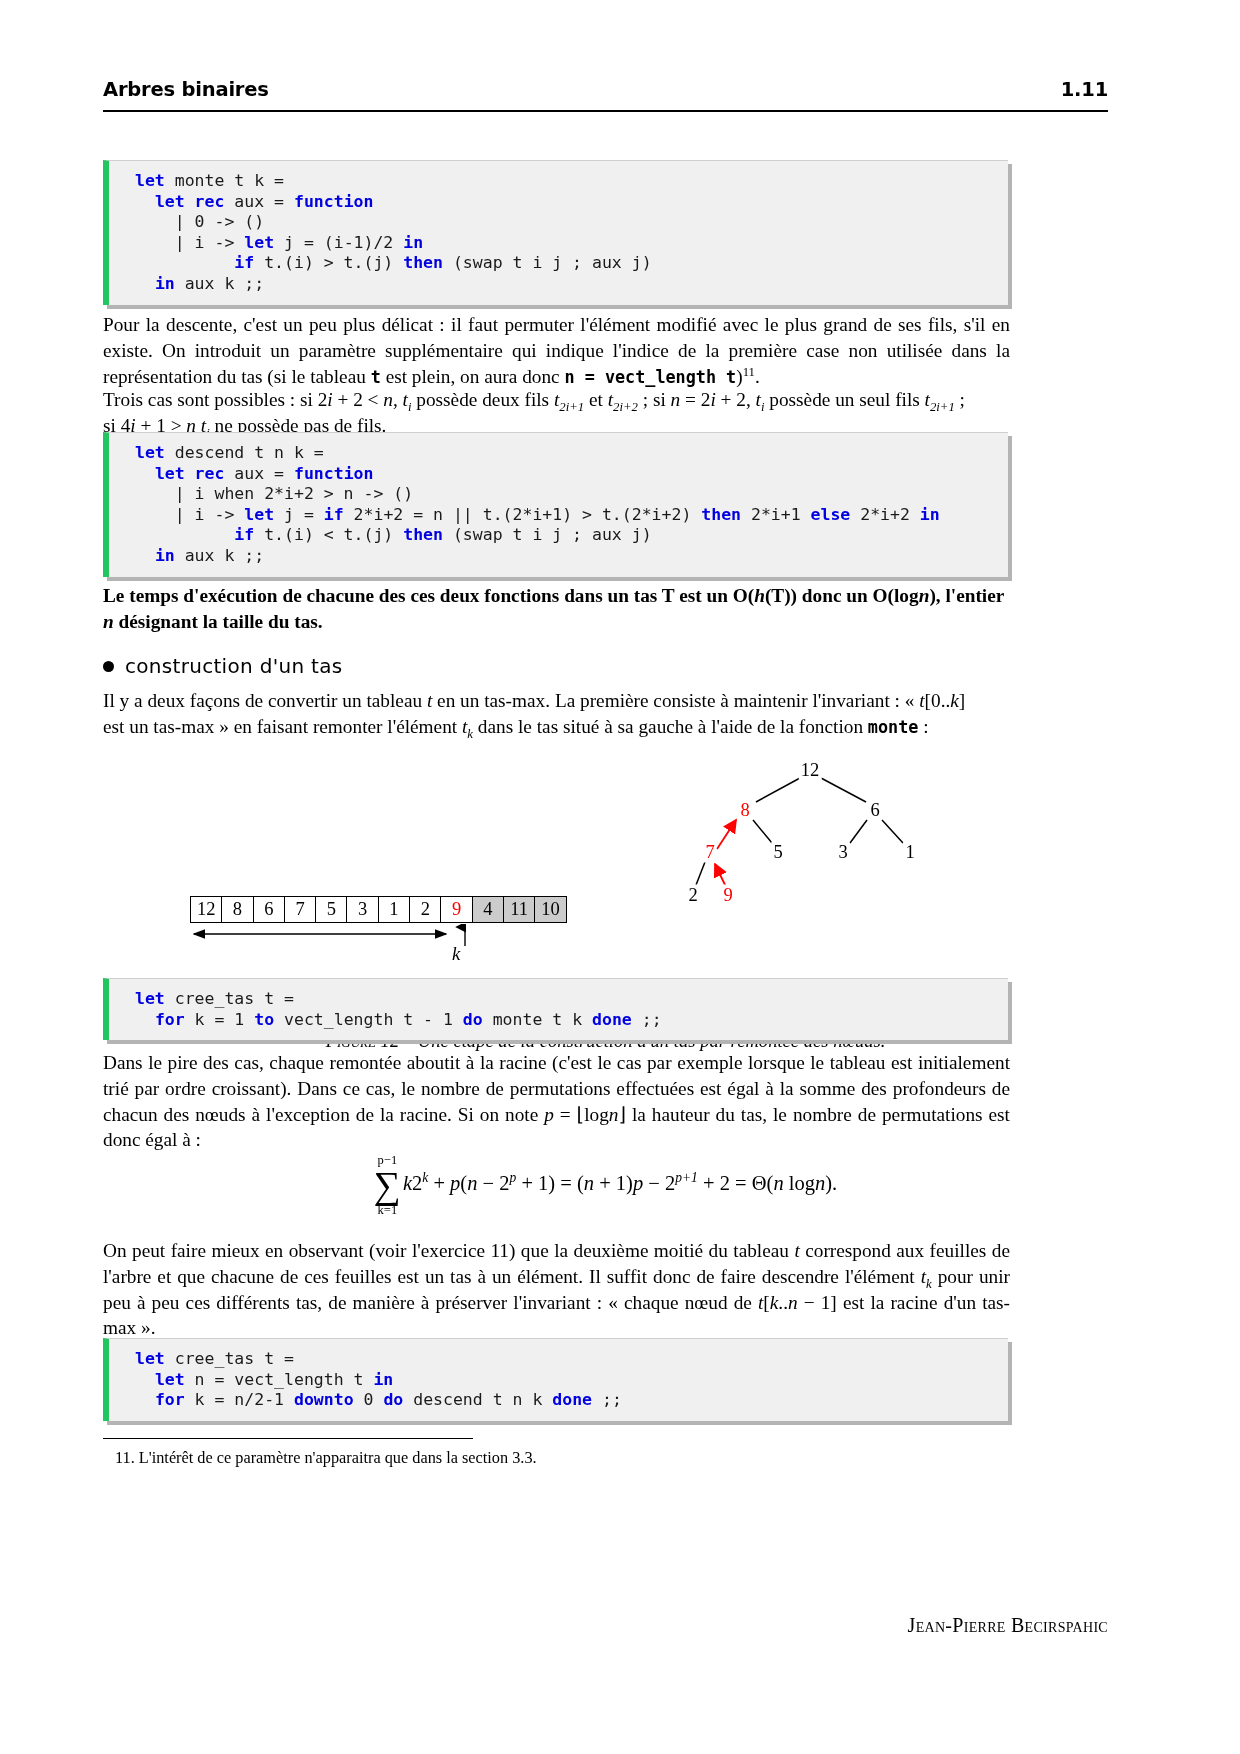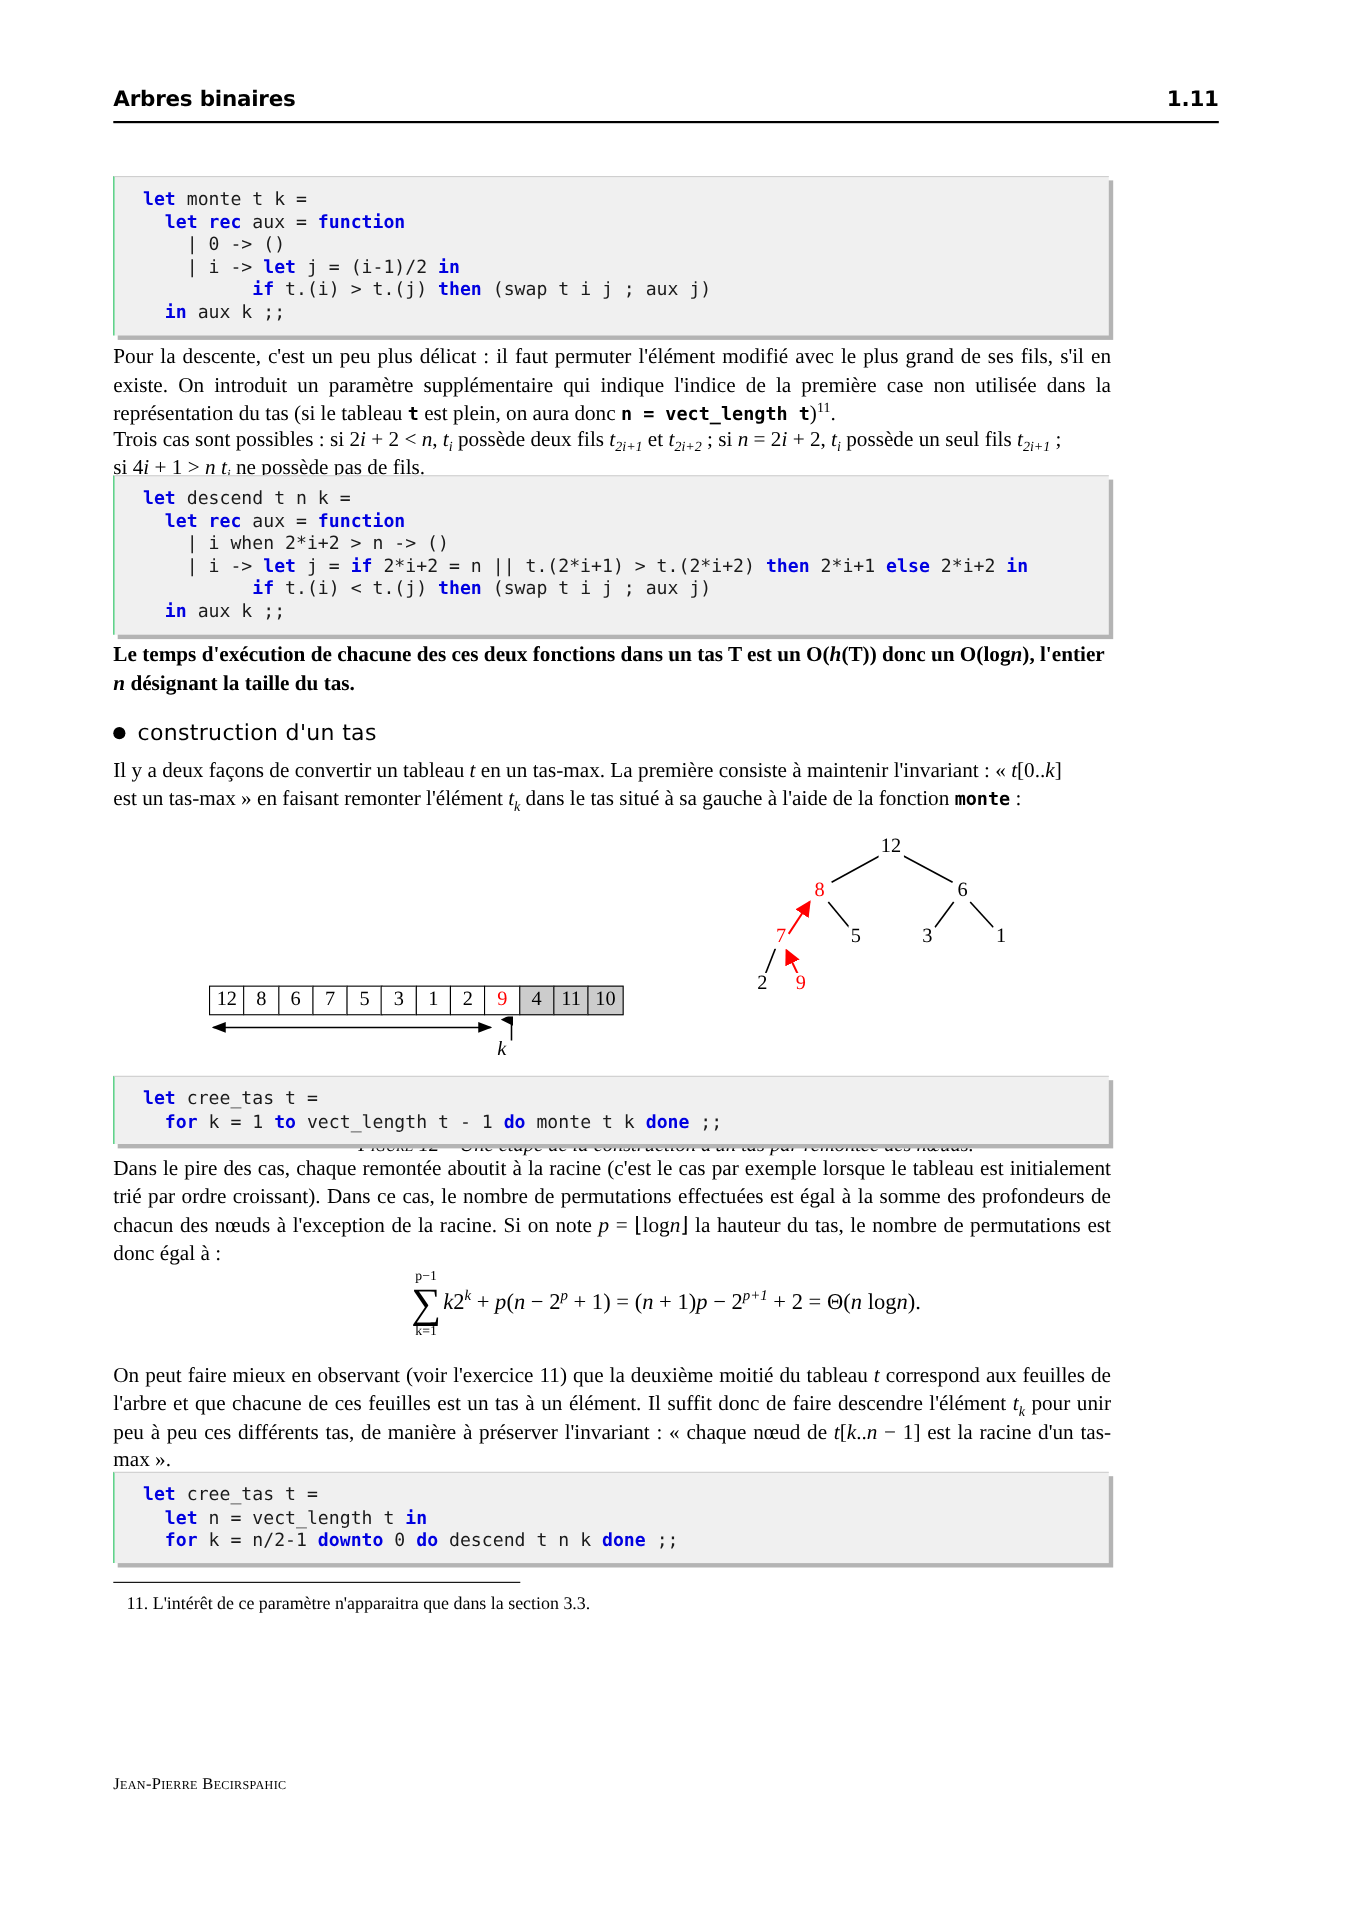--- a/index.html
+++ b/index.html
@@ -29,21 +29,21 @@
   
   .codeblock {
     position:absolute;
     background:#f0f0f0;
     font-family:"DejaVu Sans Mono", monospace;
     font-size:16.5px;
     line-height:20.6px;
     padding:10px 0 10px 26px;
     box-shadow: 4px 4px 0 0 #b4b4b4;
     border-top:1px solid #cfcfcf;
-    border-left:1px solid #22c55e;
+    border-left:6px solid #22c55e;
     white-space:pre;
   }
   .codeblock .kw { color:#0000e0; font-weight:bold; }
   .codeblock .pl { color:#1a1a1a; }
 
   
   .para {
     position:absolute;
     font-family:"Liberation Serif", serif;
     font-size:19.3px;
@@ -141,22 +141,23 @@
   .footrule {
     position:absolute; left:103px; top:1438px; width:370px; height:1.1px; background:#000;
   }
   .footnote {
     position:absolute; left:115px; top:1448px; width:900px;
     font-family:"Liberation Serif", serif;
     font-size:16.3px;
   }
   .footer-author {
     position:absolute; left:103px; top:1614px; width:1005px;
-    font-family:"Liberation Serif", serif;
-    font-size:15px;
+    text-align:right;
+    font-family:"Liberation Serif", serif;
+    font-size:20px;
     font-variant:small-caps;
     letter-spacing:0.3px;
   }
 </style>
 </head>
 <body>
 
 <div class="page">
 
   <div class="header">

